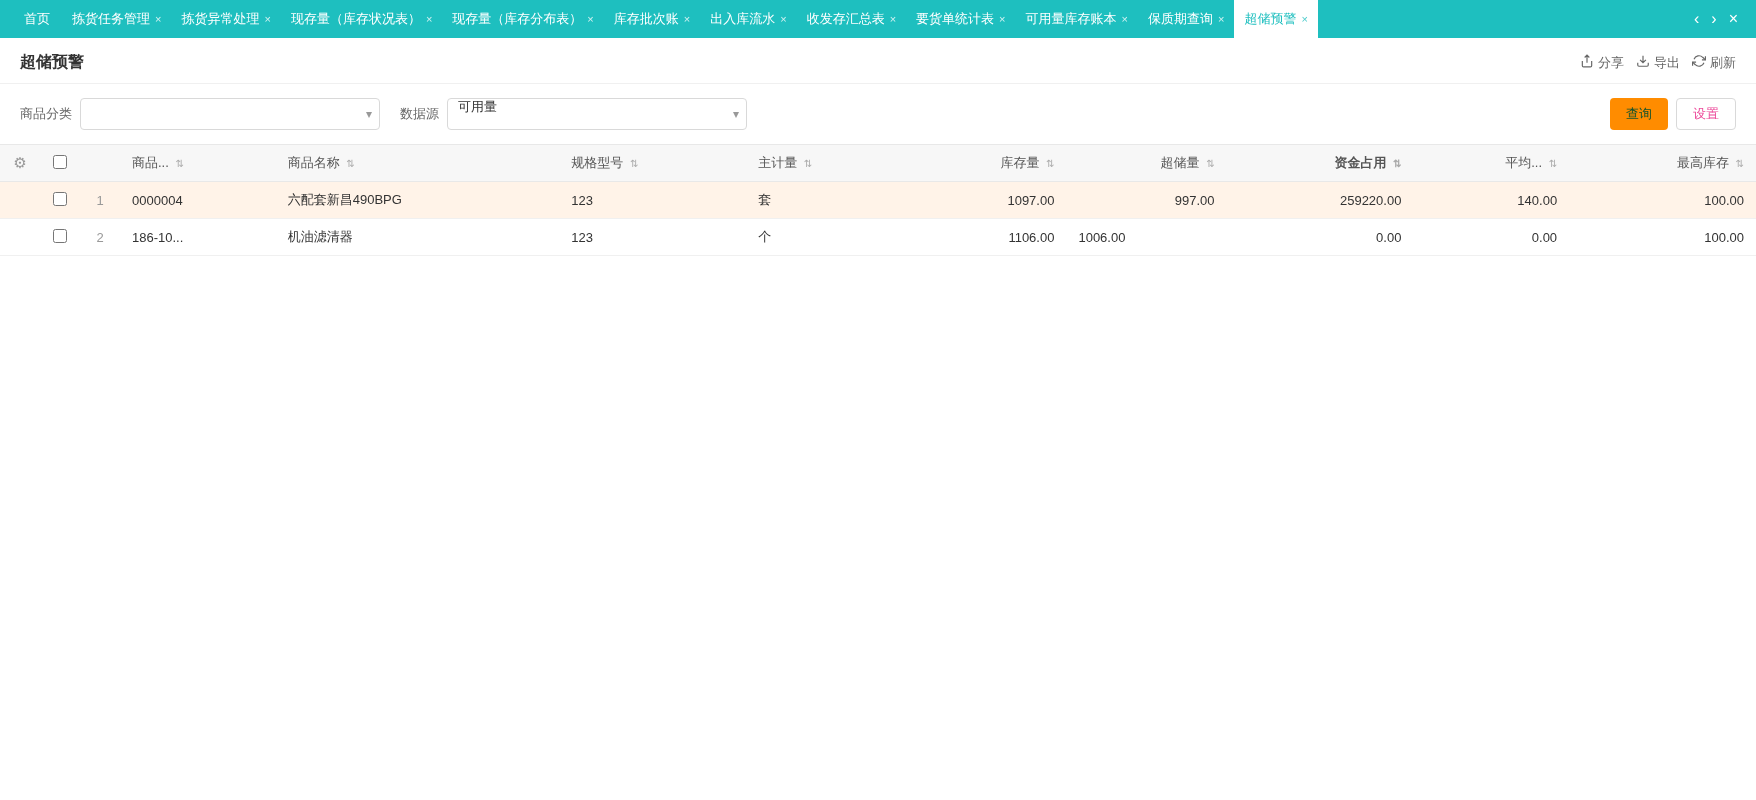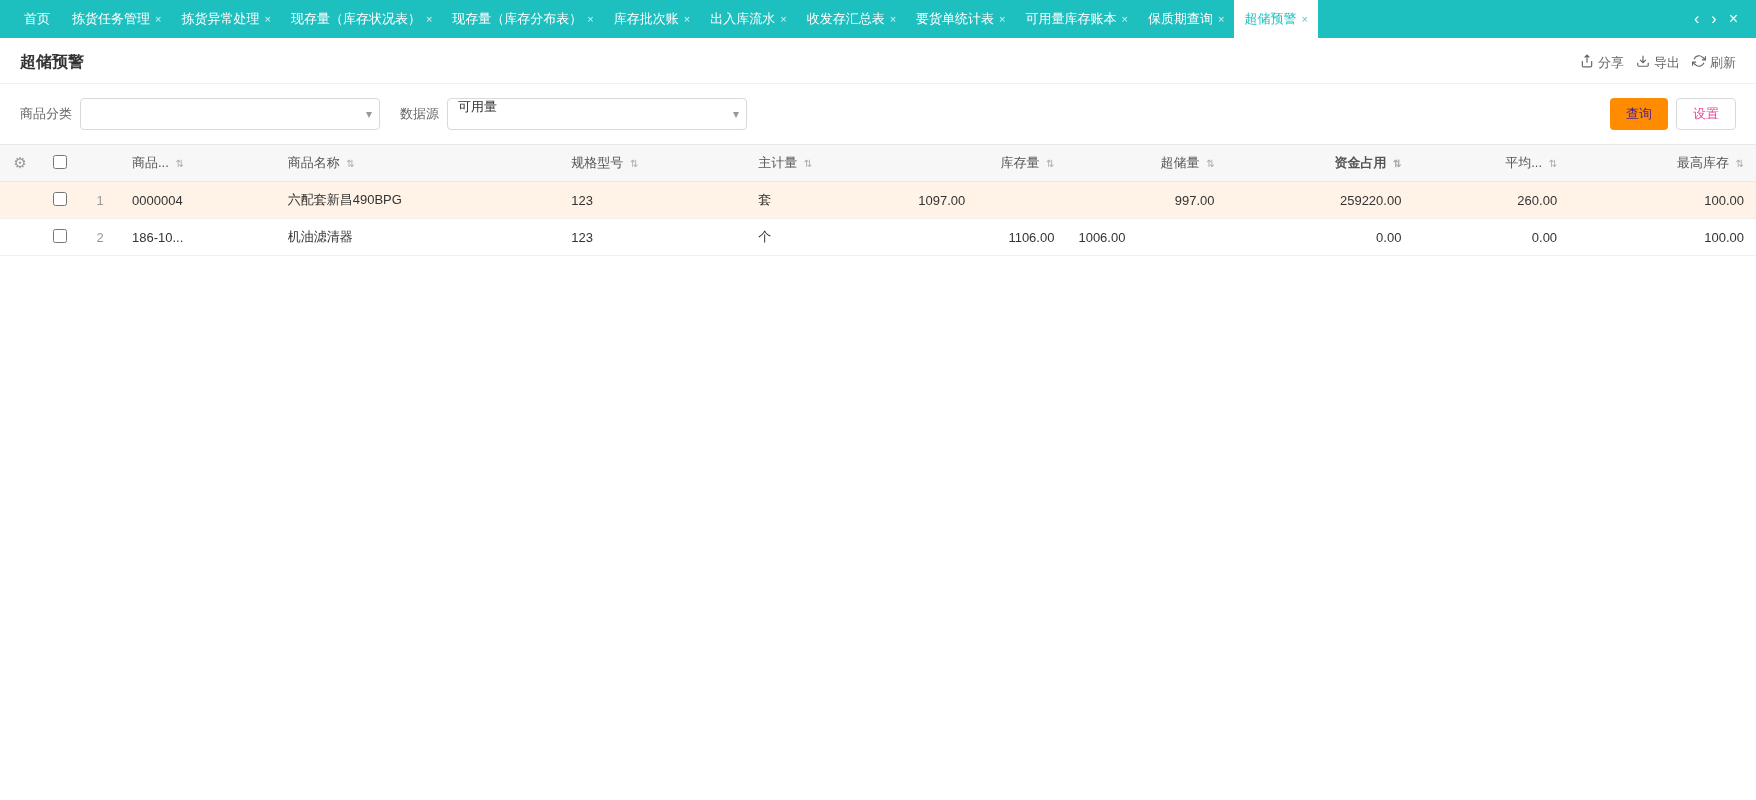--- a/index.html
+++ b/index.html
@@ -122,21 +122,21 @@
       border: 1px solid #d9d9d9;
       border-radius: 4px;
       padding: 0 28px 15px 10px;
       font-size: 13px;
       color: #333;
       background: #fff;
     }
 
     .btn-query {
       background: #ff8c00;
-      color: #4c1d95;
+      color: #14532d;
       border: none;
       border-radius: 4px;
       padding: 6px 16px;
       font-size: 13px;
       cursor: pointer;
       margin-left: auto;
     }
     .btn-settings {
       background: #fff;
       color: #ec4899;
@@ -383,24 +383,24 @@
       <tr class="row-highlighted">
     <td class="gear-cell"></td>
     <td class="col-checkbox">
       <input type="checkbox" style="">
     </td>
     <td class="row-num col-num">1</td>
     <td>0000004</td>
     <td>六配套新昌490BPG</td>
     <td>123</td>
     <td>套</td>
-    <td style="text-align:left;">1097.00</td>
+    <td style="text-align:right;">1097.00</td>
     <td style="text-align:right;">997.00</td>
     <td style="text-align:right;">259220.00</td>
-    <td style="text-align:right;">260.00</td>
+    <td style="text-align:right;">140.00</td>
     <td style="text-align:right;">100.00</td>
   </tr>
           <tr>
     <td class="gear-cell"></td>
     <td class="col-checkbox">
       <input type="checkbox" style="">
     </td>
     <td class="row-num col-num">2</td>
     <td>186-10...</td>
     <td>机油滤清器</td>

